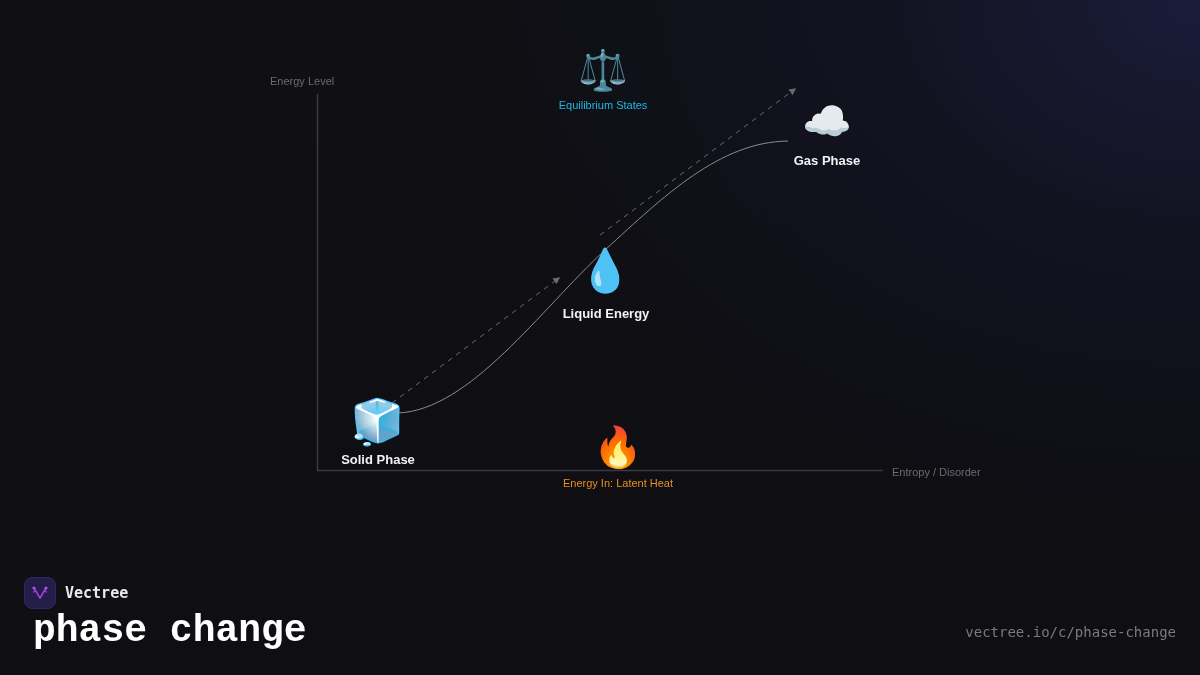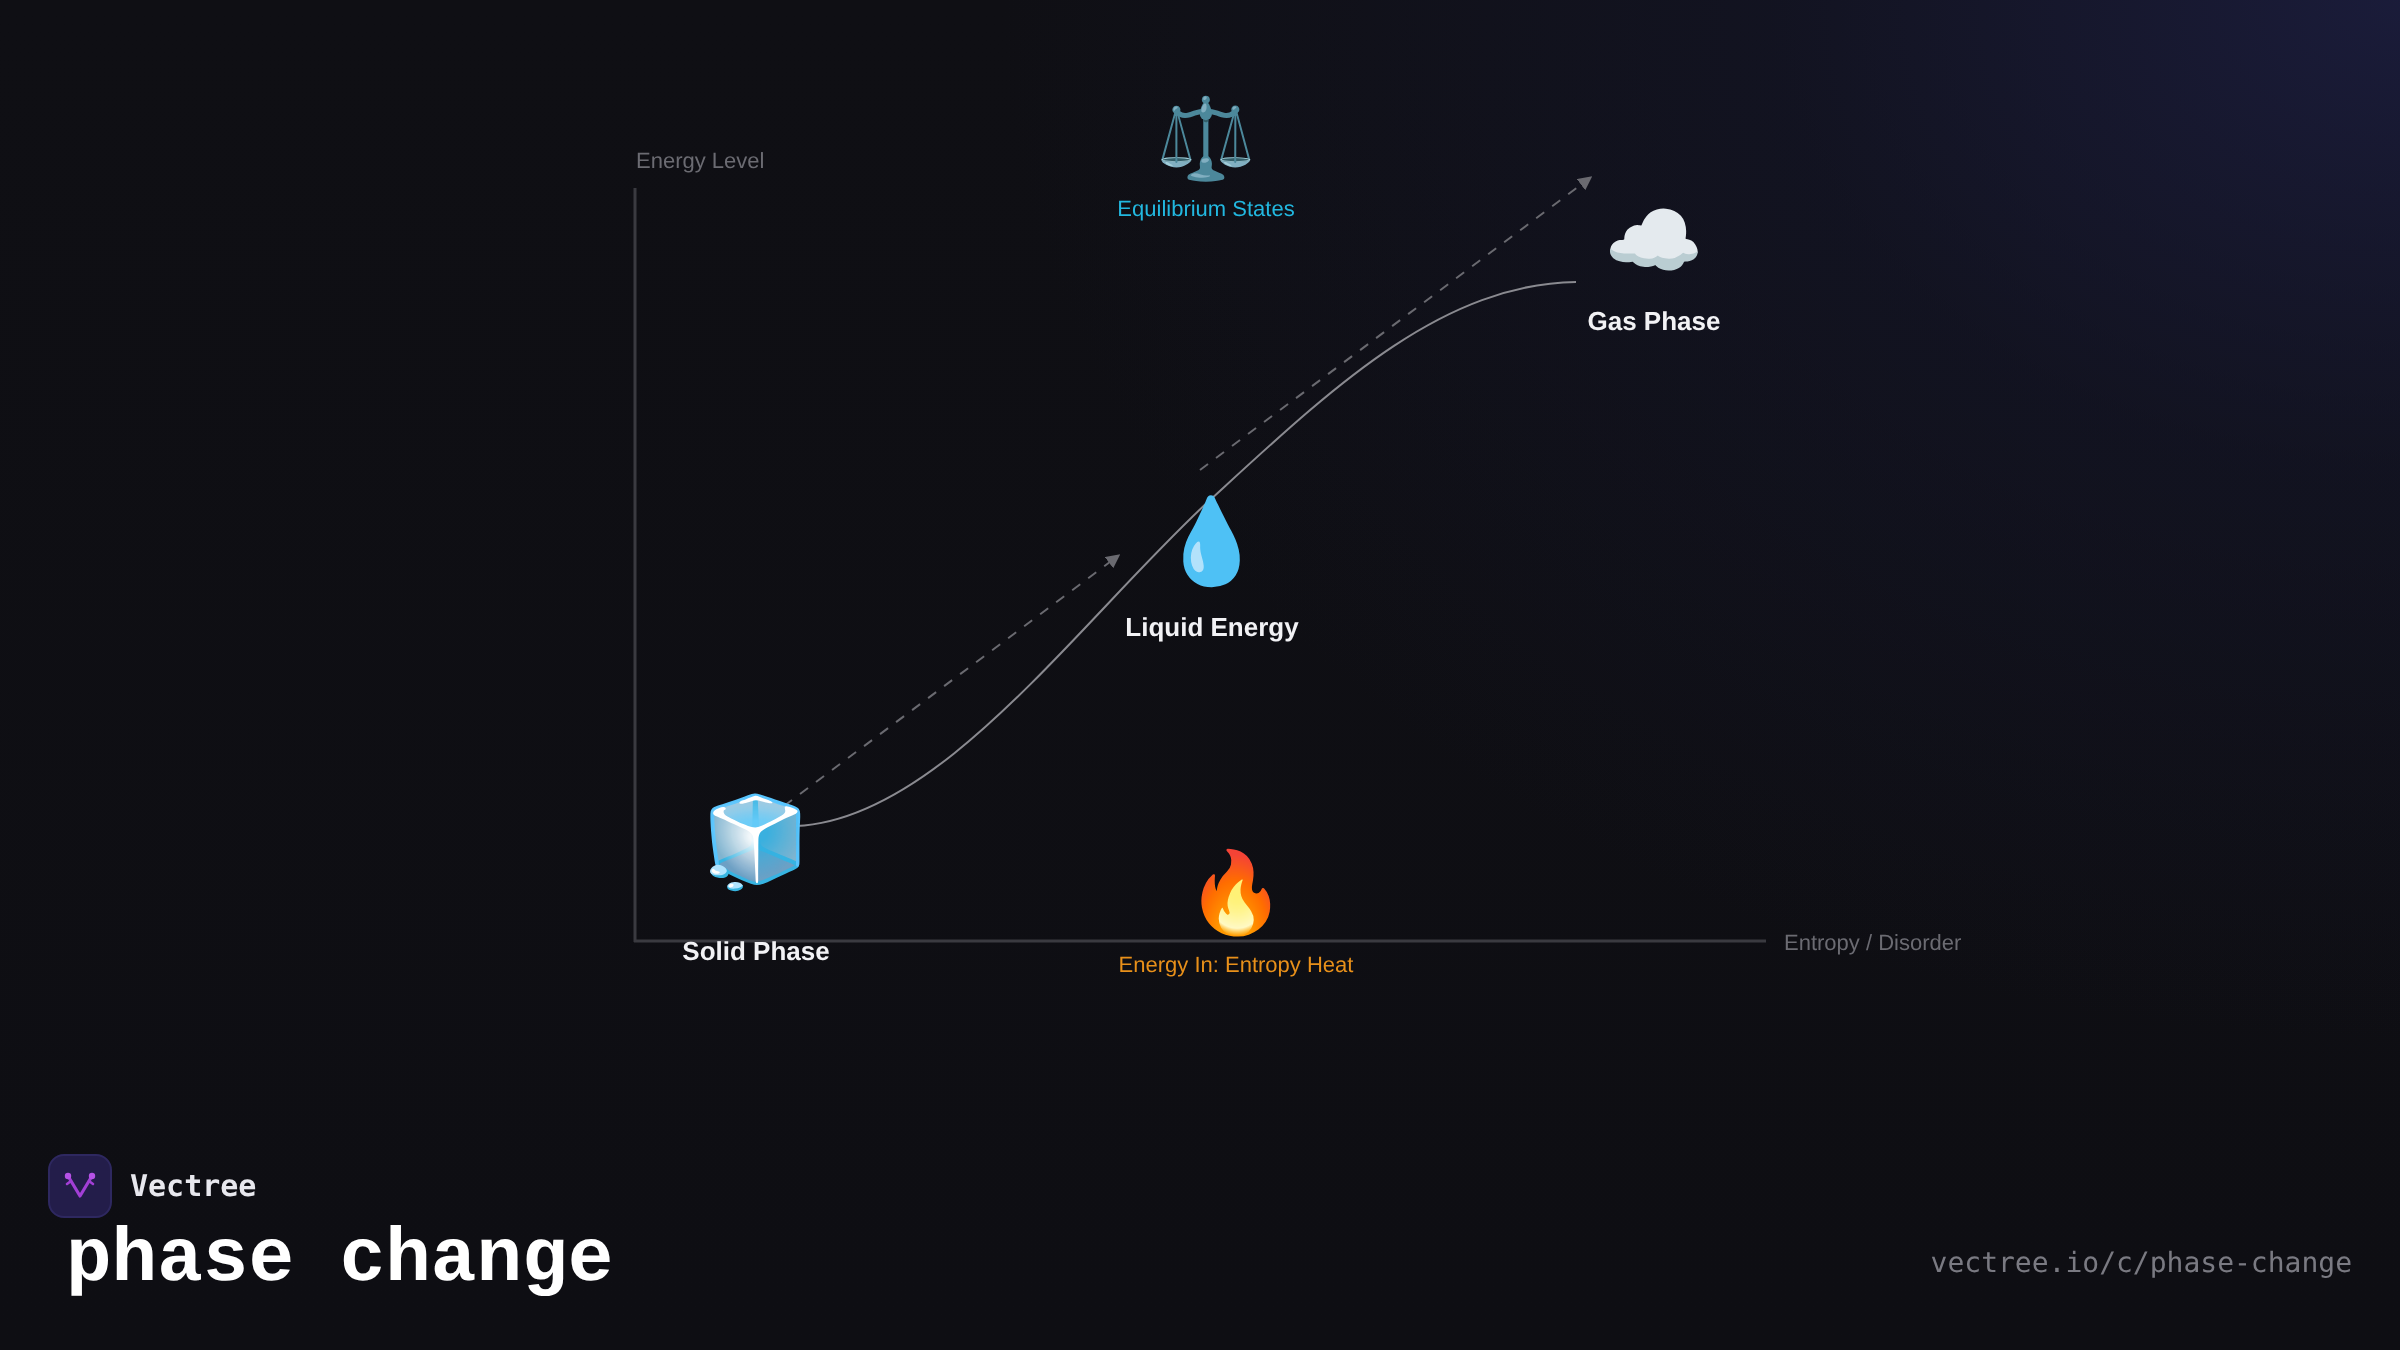--- a/index.html
+++ b/index.html
@@ -125,46 +125,46 @@
 
     <line x1="317.5" y1="94" x2="317.5" y2="471" stroke="#3a3a40" stroke-width="1.5"></line>
     <line x1="317" y1="470.5" x2="883" y2="470.5" stroke="#3a3a40" stroke-width="1.5"></line>
 
     <path d="M398,413 C470,410 540,310 605,250 C665,195 720,142 788,141" fill="none" stroke="#8a8a90" stroke-width="1"></path>
 
     <line x1="392" y1="403" x2="559" y2="278" stroke="#6a6a70" stroke-width="1" stroke-dasharray="5,5" marker-end="url(#arrowhead)"></line>
     <line x1="600" y1="235" x2="795" y2="89" stroke="#6a6a70" stroke-width="1" stroke-dasharray="5,5" marker-end="url(#arrowhead)"></line>
   </svg>
 
-  <div class="axis-label" style="left:270px; top:75px;margin-left:48px;">Energy Level</div>
+  <div class="axis-label" style="left:270px; top:75px;">Energy Level</div>
   <div class="axis-label" style="left:892px; top:466px;">Entropy / Disorder</div>
 
   <div class="node" style="left:603px; top:50px;">
     <span class="emoji" style="font-size:40px; color:#5f93a6;">⚖️</span>
     <span class="label small" style="color:#22b8e0; margin-top:9px;">Equilibrium States</span>
   </div>
 
   <div class="node" style="left:827px; top:101px;">
     <span class="emoji" style="font-size:40px; color:#dfe6ea;">☁️</span>
     <span class="label" style="margin-top:12px;">Gas Phase</span>
   </div>
 
   <div class="node" style="left:606px; top:250px;">
     <span class="emoji" style="font-size:42px; color:#3eb3ea;">💧</span>
     <span class="label" style="margin-top:14px;">Liquid Energy</span>
   </div>
 
   <div class="node" style="left:378px; top:400px;">
     <span class="emoji" style="font-size:44px; color:#6fc6ef;">🧊</span>
-    <span class="label" style="margin-top:24px;">Solid Phase</span>
+    <span class="label" style="margin-top:8px;">Solid Phase</span>
   </div>
 
   <div class="node" style="left:618px; top:427px;">
     <span class="emoji" style="font-size:40px; color:#f26a1b;">🔥</span>
-    <span class="label small" style="color:#e8901a; margin-top:10px;">Energy In: Entropy Heat</span>
+    <span class="label small" style="color:#e8901a; margin-top:10px;">Energy In: Latent Heat</span>
   </div>
 </div>
 
 <div class="brand">
   <div class="brand-logo">
     <svg width="18" height="18" viewBox="0 0 18 18">
       <path d="M3,4 L9,14 L15,4" fill="none" stroke="#a23fd6" stroke-width="1.6" stroke-linecap="round" stroke-linejoin="round"></path>
       <path d="M4.5,6.5 L2.5,8 M13.5,6.5 L15.5,8" fill="none" stroke="#a23fd6" stroke-width="1.3" stroke-linecap="round"></path>
       <circle cx="3" cy="4" r="1.6" fill="#b552e6"></circle>
       <circle cx="15" cy="4" r="1.6" fill="#b552e6"></circle>

